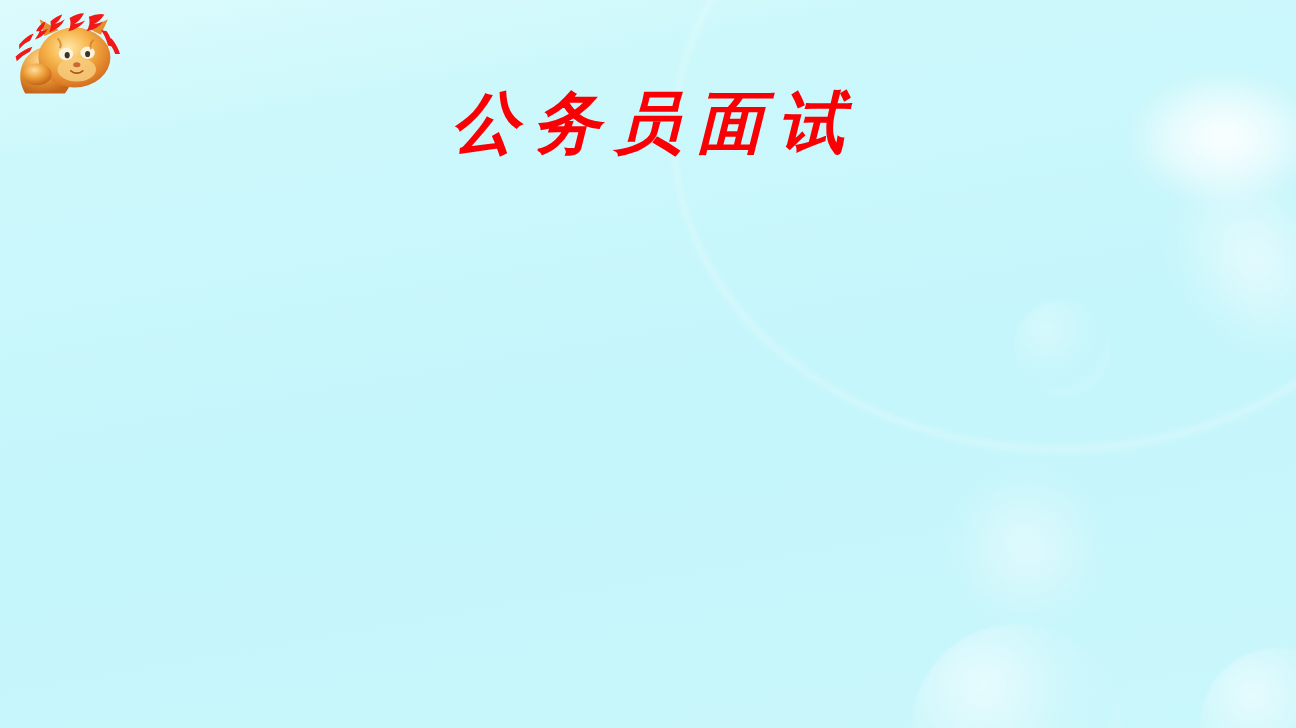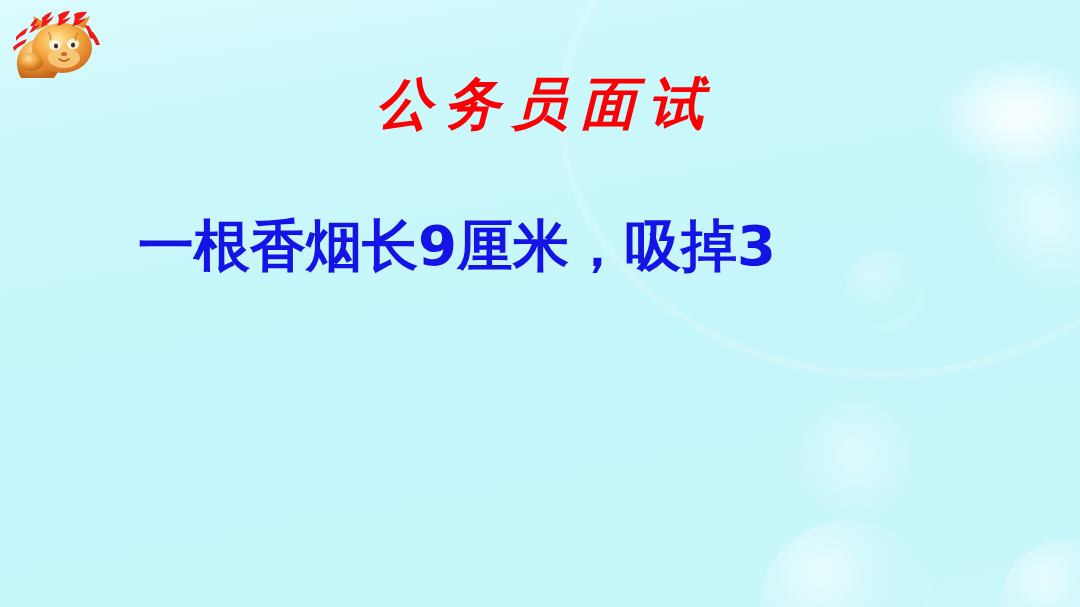--- a/index.html
+++ b/index.html
@@ -209,16 +209,15 @@
         <path d="M70 10 q7 -3 13 -2 q-4 6 -9 8 q4 0 8 -2 q-5 7 -14 8 q4 -6 2 -12 Z"></path>
         <path d="M86 34 q-2 -8 -6 -13 l5 1 q4 6 5 13 Z"></path>
         <path d="M92 41 q-3 -8 -8 -13 l5 0 q5 6 7 13 Z"></path>
       </g>
     </svg>
   </div>
 
   <div id="title">公务员面试</div>
 
   <div id="question">
-    <span class="qline">一根香烟长9厘米，吸掉3</span>
   </div>
 
 </div>
 
 </body></html>

